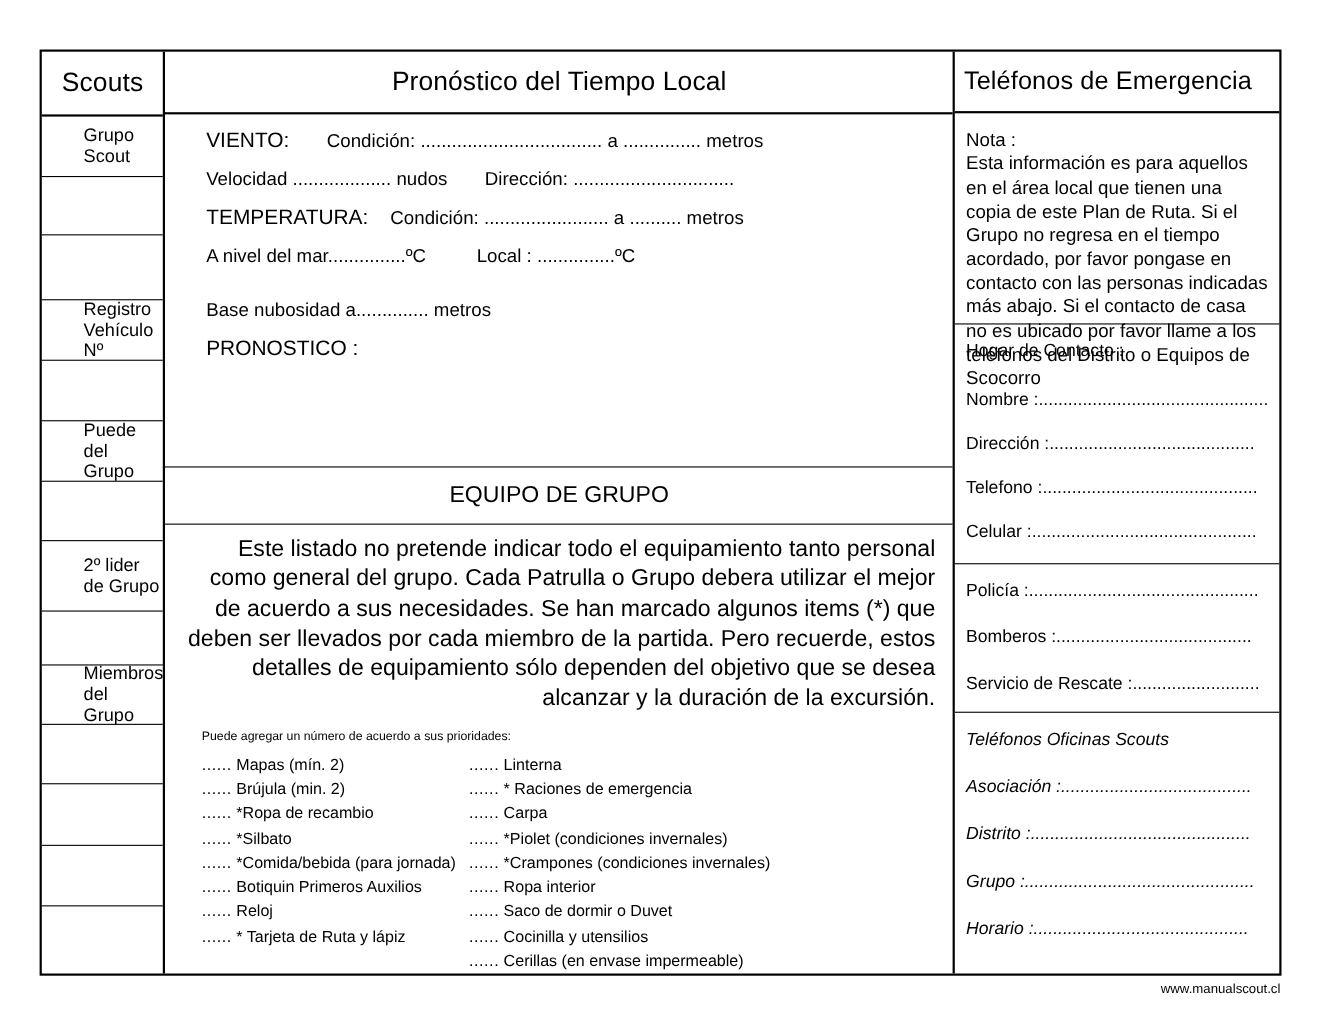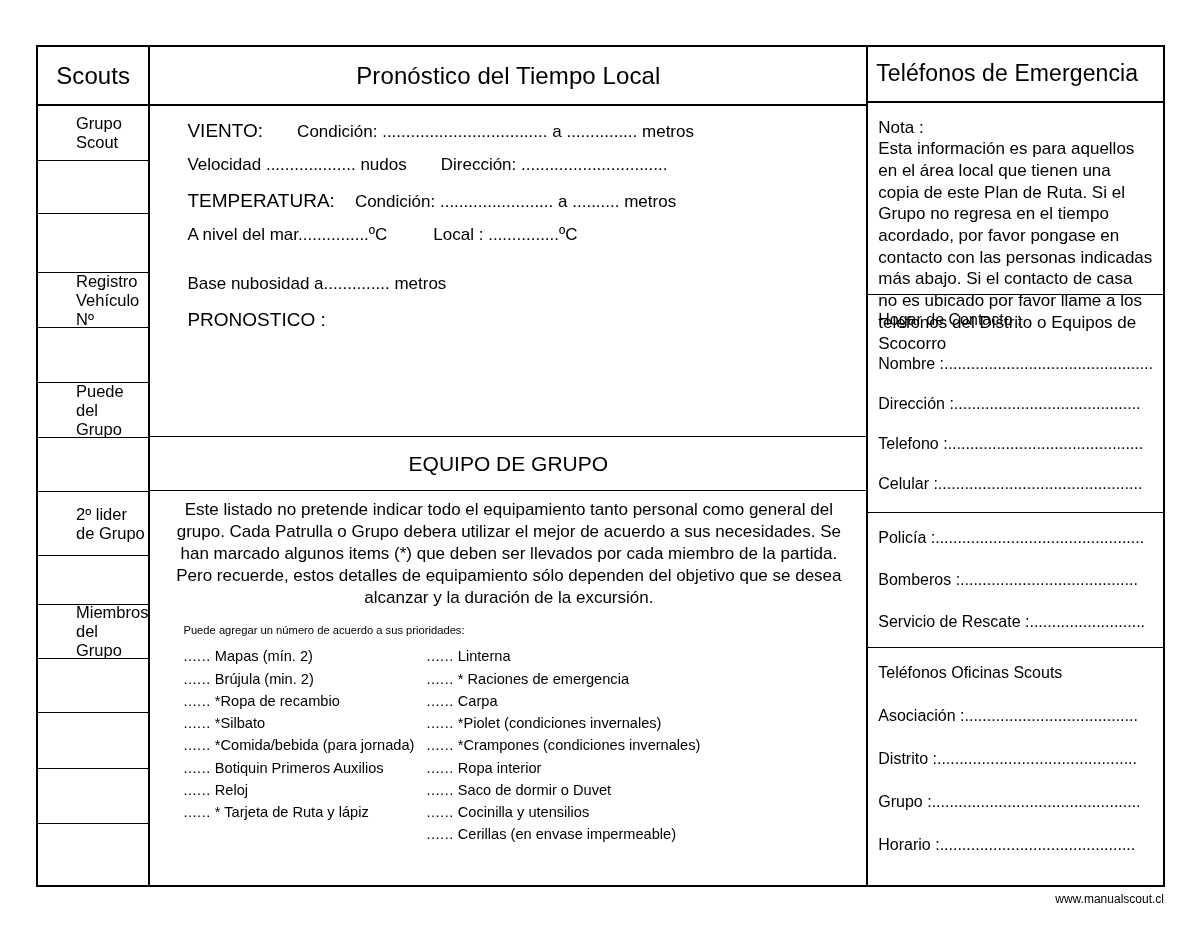--- a/index.html
+++ b/index.html
@@ -83,23 +83,23 @@
     justify-content: center;
     font-size: 21px;
   }
 
   .equipo-body {
     flex: 1 1 auto;
     padding: 8px 16px 0 17px;
     box-sizing: border-box;
   }
   .equipo-intro {
-    font-size: 17px;
+    font-size: 21px;
     line-height: 1.30;
-    text-align: center;
+    text-align: right;
   }
   .equipo-sub {
     font-size: 11.2px;
     margin-top: 15px;
     margin-left: 16px;
   }
   .eq-lists {
     display: flex;
     flex-direction: row;
     margin-top: 9px;
@@ -123,21 +123,21 @@
   .rbox:last-child { border-bottom: none; }
 
   .nota {
     height: 192px;
     font-size: 17px;
     line-height: 1.275;
     padding-top: 14px;
   }
   .contact { height: 230px; padding-top: 16px; }
   .emerg   { height: 135px; padding-top: 16px; }
-  .offices { flex: 1 1 auto; padding-top: 16px; }
+  .offices { flex: 1 1 auto; padding-top: 16px; font-style: italic; }
 
   .rline {
     font-size: 16px;
     margin-bottom: 22px;
     white-space: nowrap;
   }
   .rline:last-child { margin-bottom: 0; }
   .rline.title { margin-bottom: 26px; }
   .emerg .rline { margin-bottom: 24px; }
   .offices .rline { margin-bottom: 25px; }

